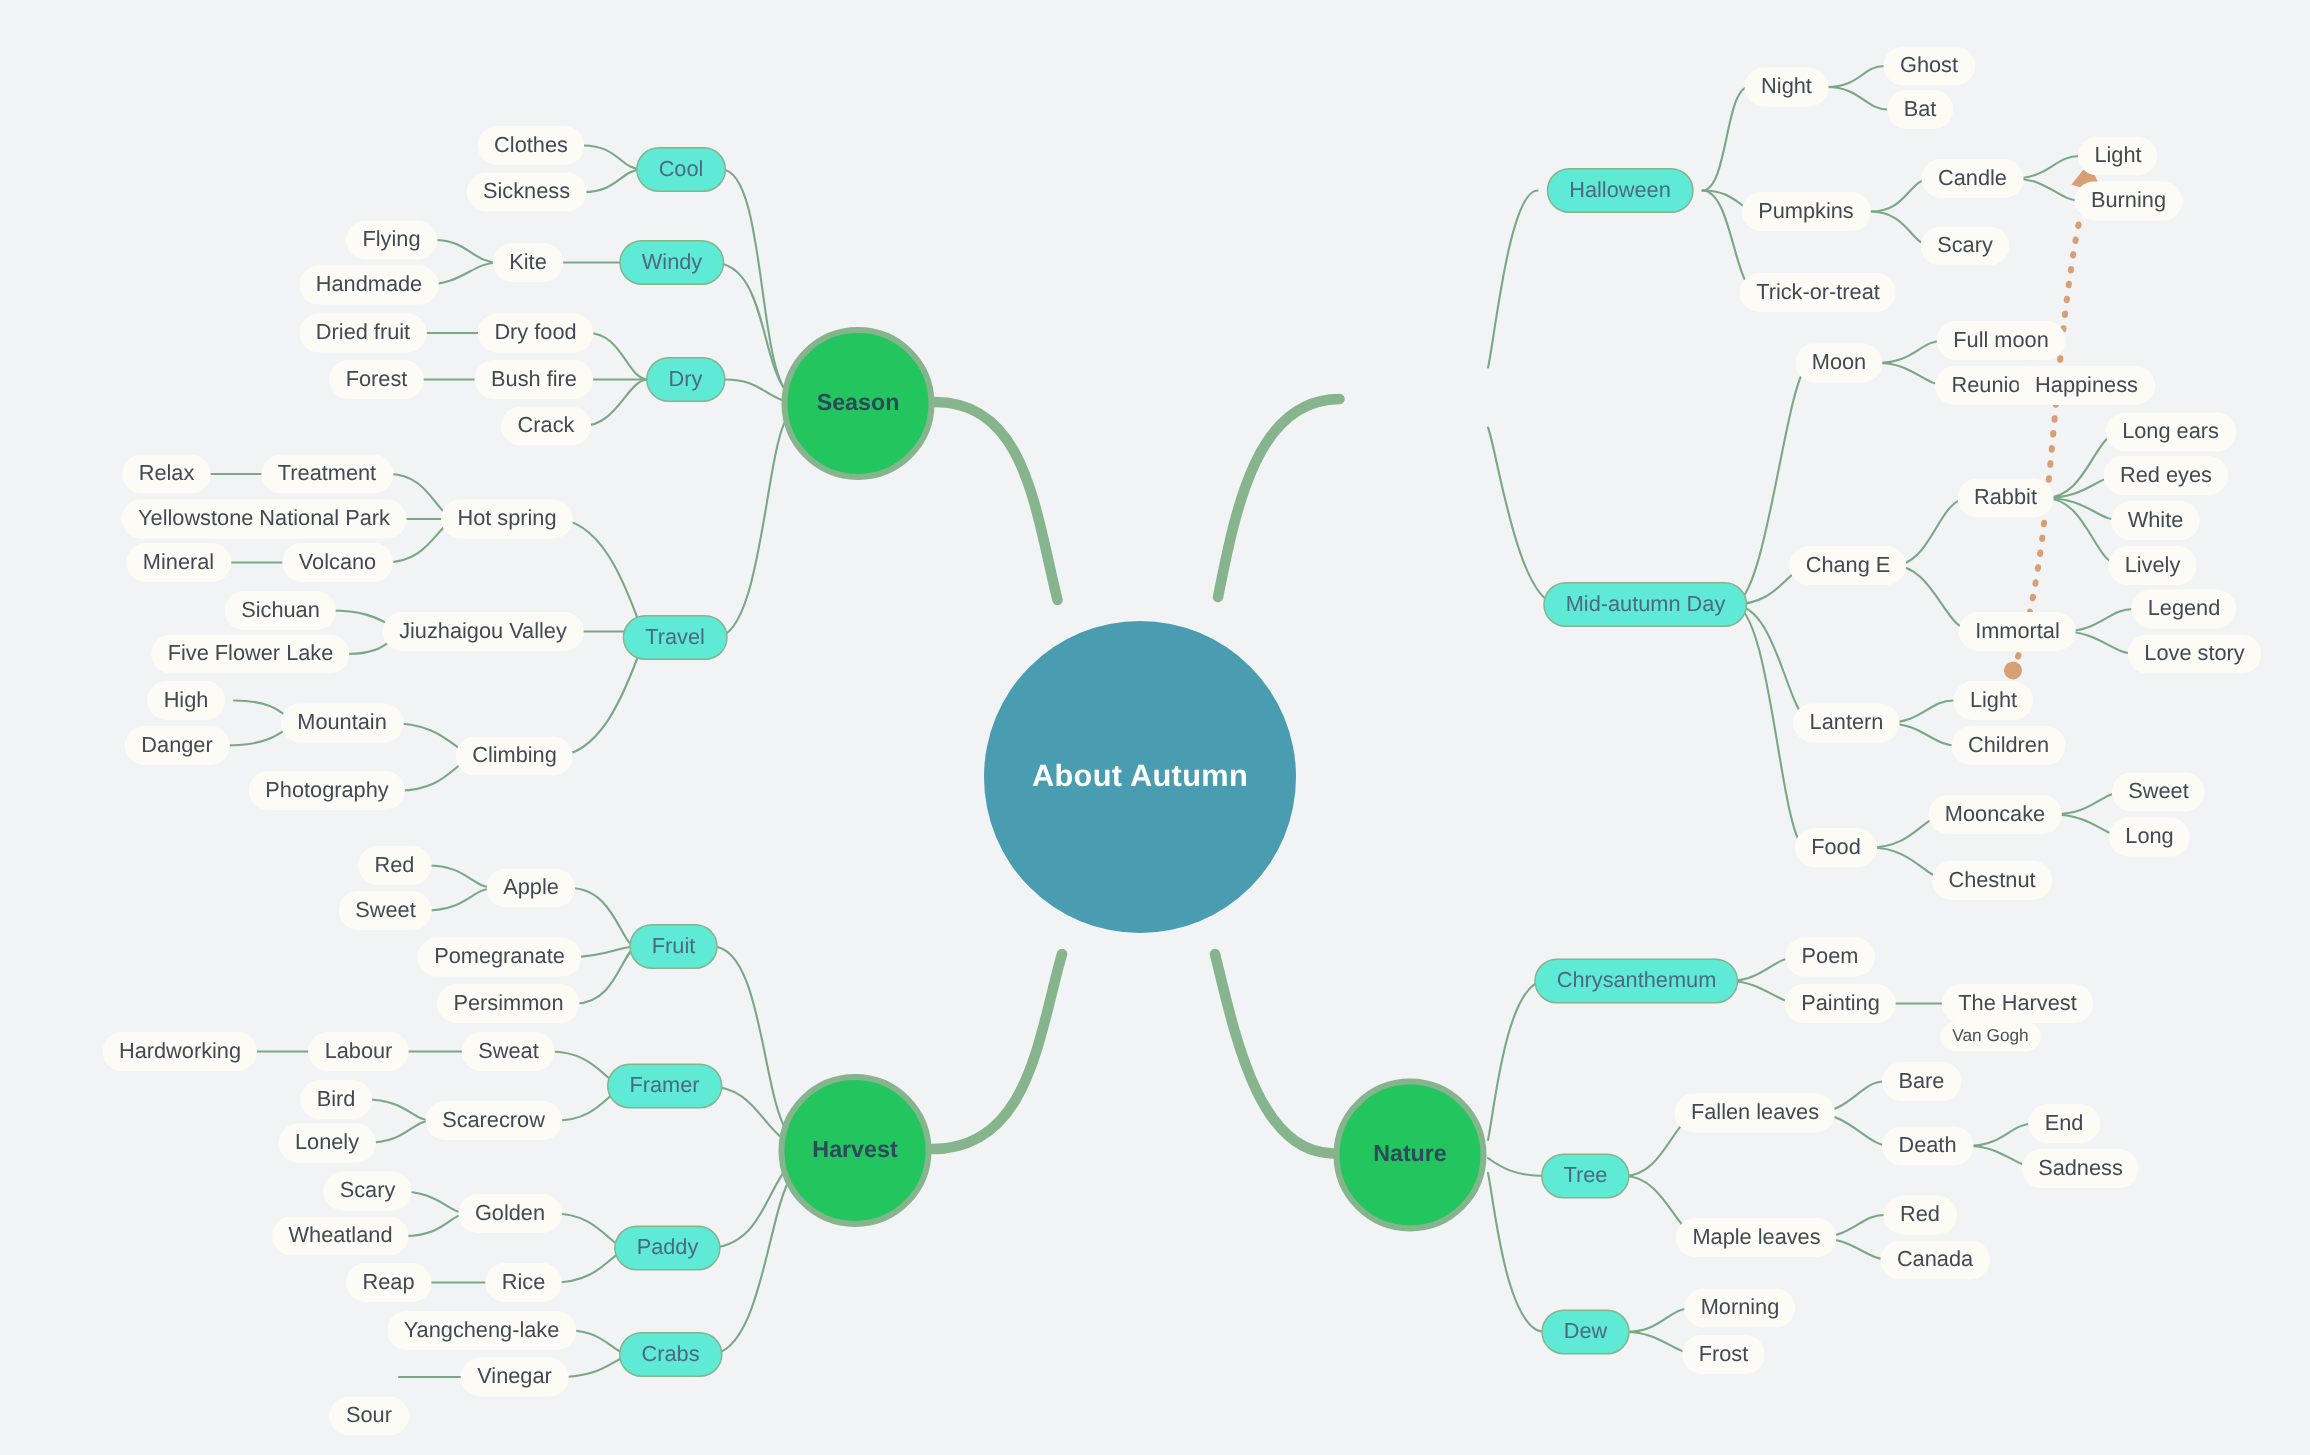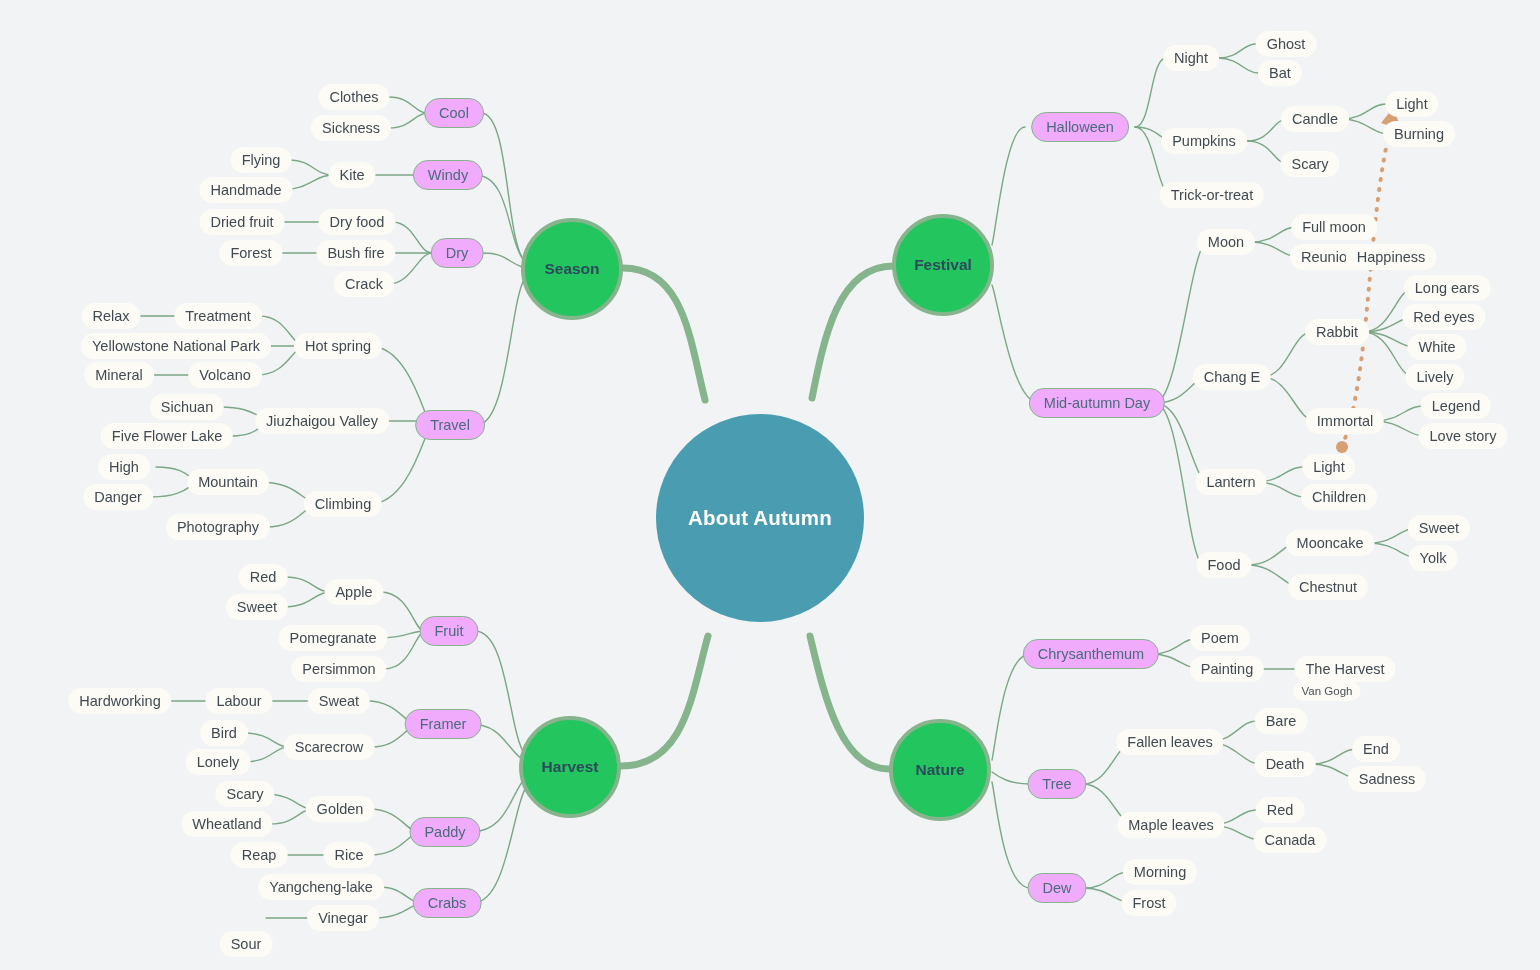--- a/index.html
+++ b/index.html
@@ -35,21 +35,21 @@
     width:102px;height:102px;border-radius:50%;
     background:#22c55e;
     border:4px solid #85b48d;
     color:#2d4a5c;
     font-size:15.5px;font-weight:bold;
   }
 
   
   .pill{
     height:30px;border-radius:15px;
-    background:#f0abfc;
+    background:#5eead4;
     border:1.3px solid #85b48d;
     color:#4c6b7a;
     font-size:14.5px;
     padding:0 14px;
   }
 
   
   .leaf{
     height:26px;border-radius:13px;
     background:#fcfbf5;
@@ -191,21 +191,20 @@
     <g stroke="#d79f73" fill="#d79f73">
       <circle cx="1342" cy="447" r="6" stroke="none"></circle>
       <path d="M1342,447 C1372,370 1366,220 1392,122" fill="none" stroke-width="4" stroke-linecap="round" stroke-dasharray="1 9"></path>
       <path d="M1393,108 L1402,130 L1381,123 Z" stroke="none"></path>
     </g>
   </svg>
 
   <div class="node root" style="left:760px;top:518px;">About Autumn</div>
 
   <div class="node ring" style="left:572px;top:269px;">Season</div>
-  <div class="node ring" style="left:943px;top:265px;">Festival</div>
   <div class="node ring" style="left:570px;top:767px;">Harvest</div>
   <div class="node ring" style="left:940px;top:770px;">Nature</div>
 
   <div class="node pill" style="left:454px;top:113px;">Cool</div>
   <div class="node pill" style="left:448px;top:175px;">Windy</div>
   <div class="node pill" style="left:457px;top:253px;">Dry</div>
   <div class="node pill" style="left:450px;top:425px;">Travel</div>
   <div class="node pill" style="left:449px;top:631px;">Fruit</div>
   <div class="node pill" style="left:443px;top:724px;">Framer</div>
   <div class="node pill" style="left:445px;top:832px;">Paddy</div>
@@ -284,21 +283,21 @@
   <div class="node leaf" style="left:1435px;top:377px;">Lively</div>
   <div class="node leaf" style="left:1345px;top:421px;">Immortal</div>
   <div class="node leaf" style="left:1456px;top:406px;">Legend</div>
   <div class="node leaf" style="left:1463px;top:436px;">Love story</div>
   <div class="node leaf" style="left:1231px;top:482px;">Lantern</div>
   <div class="node leaf" style="left:1329px;top:467px;">Light</div>
   <div class="node leaf" style="left:1339px;top:497px;">Children</div>
   <div class="node leaf" style="left:1224px;top:565px;">Food</div>
   <div class="node leaf" style="left:1330px;top:543px;">Mooncake</div>
   <div class="node leaf" style="left:1439px;top:528px;">Sweet</div>
-  <div class="node leaf" style="left:1433px;top:558px;">Yolk</div>
+  <div class="node leaf" style="left:1433px;top:558px;">Long</div>
   <div class="node leaf" style="left:1328px;top:587px;">Chestnut</div>
 
   <div class="node leaf" style="left:1220px;top:638px;">Poem</div>
   <div class="node leaf" style="left:1227px;top:669px;">Painting</div>
   <div class="node leaf" style="left:1345px;top:669px;">The Harvest</div>
   <div class="node leaf" style="left:1170px;top:742px;">Fallen leaves</div>
   <div class="node leaf" style="left:1281px;top:721px;">Bare</div>
   <div class="node leaf" style="left:1285px;top:764px;">Death</div>
   <div class="node leaf" style="left:1376px;top:749px;">End</div>
   <div class="node leaf" style="left:1387px;top:779px;">Sadness</div>

